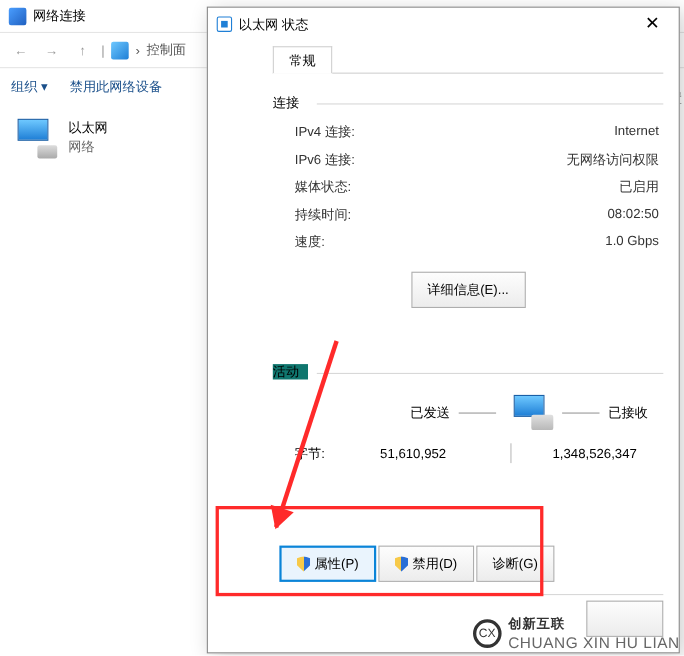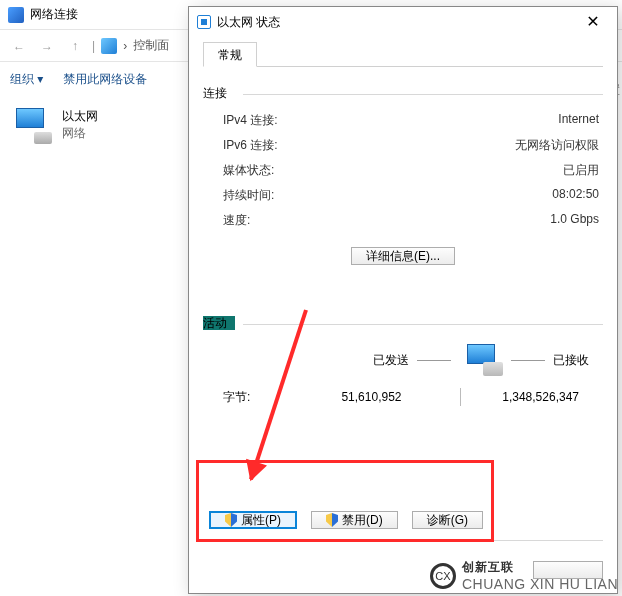--- a/index.html
+++ b/index.html
@@ -22,48 +22,48 @@
   .adapter-icon .cable { width:18px; height:12px; background:linear-gradient(#ddd,#aaa); position:absolute; right:0; bottom:0; border-radius:2px; }
   .right-edge-label { position:absolute; right:2px; top:82px; color:#555; }
   
   
   .dialog { position: absolute; left: 188px; top: 6px; width: 430px; height: 588px; background:#fff; border:1px solid #888; box-shadow: 4px 4px 18px rgba(0,0,0,0.2); }
   .dlg-titlebar { height: 30px; display:flex; align-items:center; justify-content:space-between; padding:0 4px 0 8px; }
   .dlg-title-left { display:flex; align-items:center; gap:6px; }
   .eth-icon { width:14px; height:14px; border:1px solid #1f7fd6; border-radius:2px; position:relative; }
   .eth-icon::after { content:""; position:absolute; left:3px; top:3px; width:6px; height:6px; background:#1f7fd6; }
   .dlg-close { width:40px; height:28px; text-align:center; line-height:28px; font-size:16px; }
-  .dlg-body { padding: 4px 14px 10px 14px; position:relative; height: calc(100% - 30px); }
+  .dlg-body { padding: 4px 14px 10px 14px; position:relative; height: calc(100% - 30px); margin-left: 45px; }
   .tabs { height:26px; display:flex; border-bottom:1px solid #d0d0d0; }
   .tab { padding:4px 14px; border:1px solid #d0d0d0; border-bottom:1px solid #fff; background:#fff; position:relative; top:1px; font-size:12px; }
   
   .group-label { color:#000; margin-top:18px; margin-bottom:6px; position:relative; }
   .group-label::after { content:""; position:absolute; left:40px; right:0; top:50%; height:1px; background:#d8d8d8; }
   
   .kv-row { display:flex; justify-content:space-between; padding:4px 4px 4px 20px; font-size:12px; color:#333; }
   .kv-row .v { color:#333; }
   
-  .btn { display:inline-flex; align-items:center; justify-content:center; height:18px; padding:0 14px; border:1px solid #adadad; background:linear-gradient(#fdfdfd,#ececec); font-size:12px; gap:4px; }
+  .btn { display:inline-flex; align-items:center; justify-content:center; height:33px; padding:0 14px; border:1px solid #adadad; background:linear-gradient(#fdfdfd,#ececec); font-size:12px; gap:4px; }
   .btn.primary-outline { border:2px solid #0a84d8; background:#eaf4fd; }
   .details-wrap { text-align:center; margin-top:14px; }
   
   .activity { margin-top:50px; }
   .act-row { display:flex; align-items:center; justify-content:space-between; padding:6px 14px 6px 20px; }
   .act-diagram { display:flex; align-items:center; gap:8px; }
   .act-line { width:34px; height:1px; background:#999; }
   .act-pc { width:44px; height:32px; position:relative; }
   .act-pc .mon { width:28px; height:20px; background:linear-gradient(#6ec8ff,#1f7fd6); border:1px solid #1a5fa6; position:absolute; left:8px; top:0; }
   .act-pc .box { width:20px; height:14px; background:linear-gradient(#e0e0e0,#b8b8b8); position:absolute; right:0; bottom:0; border-radius:2px; }
   .bytes-row { display:flex; padding:6px 14px 6px 20px; align-items:center;gap:38px; }
   .bytes-row .lbl { width:60px; }
   .bytes-row .val1 { flex:1; text-align:right; padding-right:20px; }
   .bytes-row .sep { width:1px; height:18px; background:#bbb; }
   .bytes-row .val2 { flex:1; text-align:right; padding-right:10px; }
   
-  .btn-row { position:absolute; left:14px; right:14px; bottom:64px; display:flex; gap:14px; padding-left:6px; }
+  .btn-row { position:absolute; left:14px; right:14px; bottom:64px; display:flex; gap:2px; padding-left:6px; }
   .shield { width:12px; height:14px; background:linear-gradient(90deg,#f7c948 50%,#2a6fd6 50%); clip-path: polygon(50% 0,100% 15%,100% 60%,50% 100%,0 60%,0 15%); }
   
   .bottom-sep { position:absolute; left:14px; right:14px; bottom:52px; height:1px; background:#d8d8d8; }
   .bottom-btn { position:absolute; right:14px; bottom:14px; }
   
   
   .redbox { position:absolute; border:3px solid #ff2a2a; pointer-events:none; }
   .red-main { left:196px; top:460px; width:298px; height:82px; }
   
   .red-arrow { position:absolute; left:304px; top:310px; width:4px; height:178px; background:#ff2a2a; transform: rotate(18deg); transform-origin: top center; pointer-events:none; }

